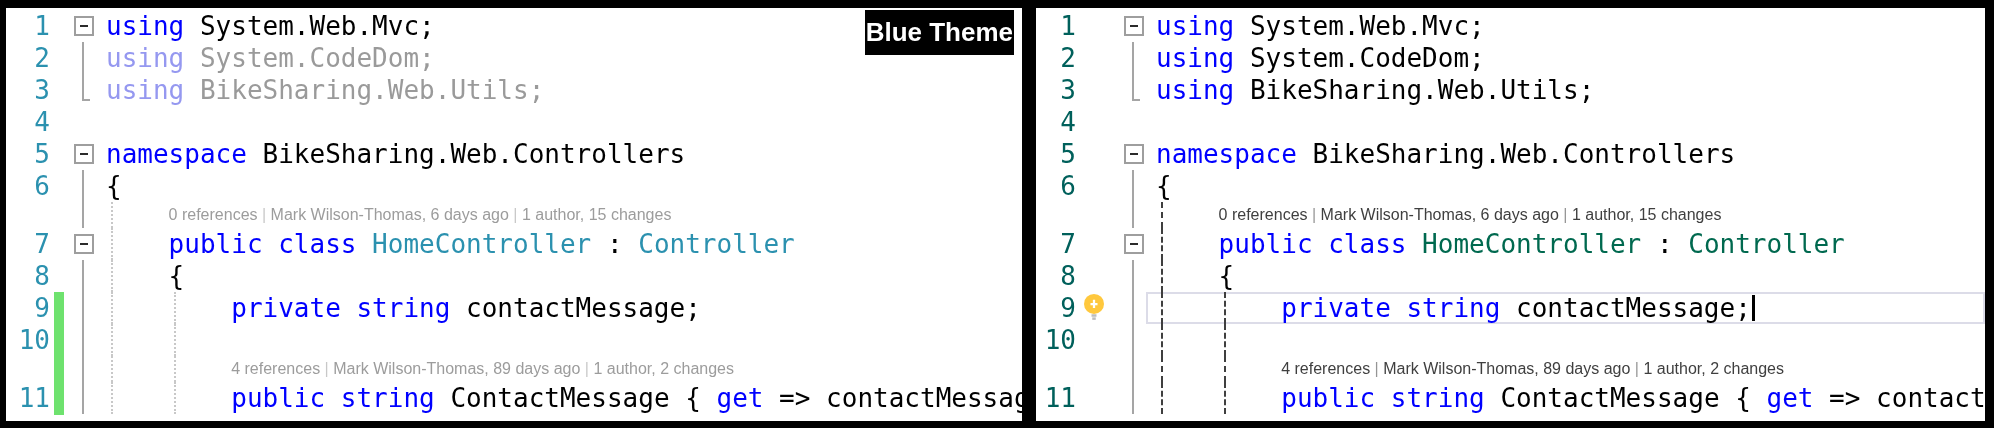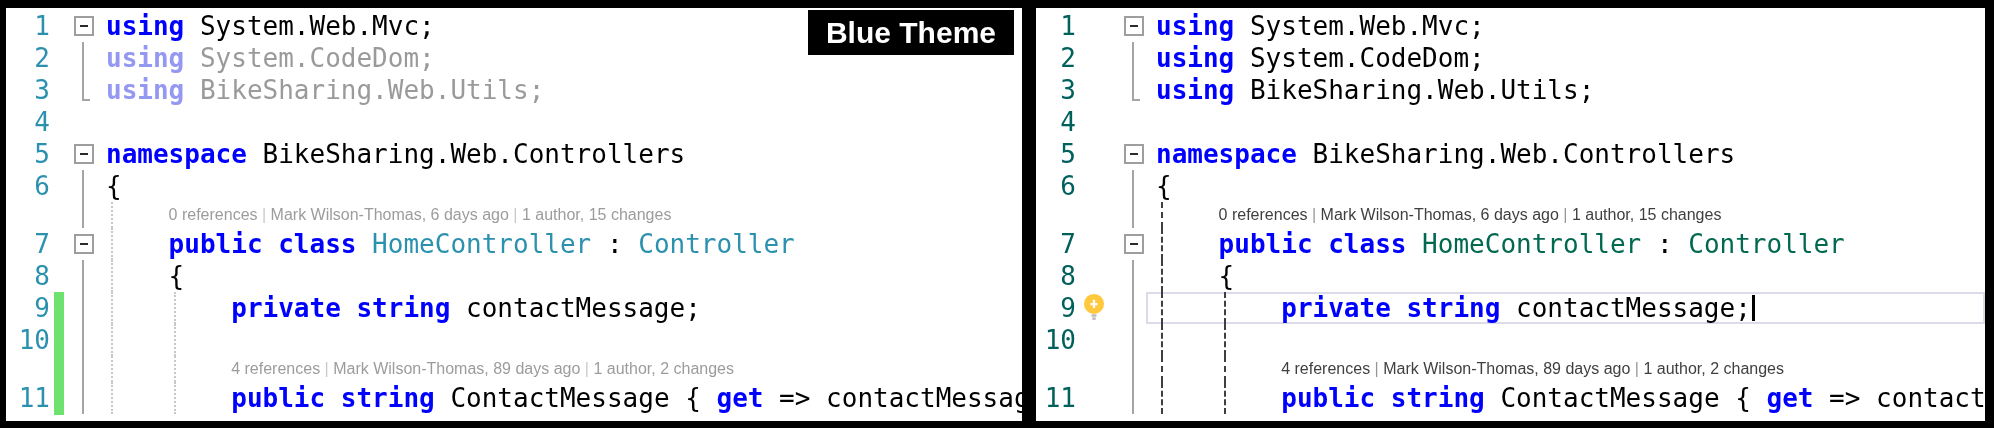--- a/index.html
+++ b/index.html
@@ -4,21 +4,21 @@
 <style>
   html,body{margin:0;padding:0;background:#000;}
   .frame{position:relative;width:1994px;height:428px;background:var(--frame,#000);overflow:hidden;
          font-family:"DejaVu Sans Mono",monospace;}
   .panel{position:absolute;top:8px;height:413px;background:#fff;overflow:hidden;}
   .p-left{left:6px;width:1016px;}
   .p-right{left:1036px;width:949px;}
   .divider{position:absolute;left:1022px;top:0;width:14px;height:428px;background:#000;}
 
   .badge{position:absolute;background:#000;color:#fff;font-family:"Liberation Sans",sans-serif;
-         font-weight:bold;font-size:30px;line-height:45px;padding:0 18px;z-index:5;white-space:nowrap;}
+         font-weight:bold;font-size:26px;line-height:45px;padding:0 1px;z-index:5;white-space:nowrap;}
   .p-left  .badge{top:2px;right:8px;}
   .p-right .badge{top:4px;right:4px;}
 
   .rows{position:absolute;left:0;top:2px;right:0;bottom:0;display:flex;flex-direction:column;}
   .row{display:flex;align-items:stretch;flex:0 0 auto;}
   .row.code{height:32px;line-height:32px;font-size:26px;}
   .row.lens{height:26px;line-height:26px;font-family:"Liberation Sans",sans-serif;font-size:16px;}
 
   .num{flex:0 0 44px;text-align:right;user-select:none;}
   .p-right .num{flex:0 0 40px;}
@@ -39,21 +39,21 @@
               background:#fff;border:2px solid var(--fold-box);display:flex;align-items:center;justify-content:center;cursor:pointer;}
   .fold .fbox i{display:block;width:8px;height:0;border-top:2px solid #2b2b2b;}
 
   .content{flex:1 1 auto;position:relative;white-space:pre;overflow:hidden;padding-left:10px;}
   .content.current{box-shadow:inset 0 2px 0 var(--current-line-border), inset 0 -2px 0 var(--current-line-border),
                    inset 2px 0 0 var(--current-line-border), inset -2px 0 0 var(--current-line-border);}
   .guide{position:absolute;top:0;bottom:0;width:0;}
   .p-left  .guide{border-left:2px dotted var(--guide-left);}
   .p-right .guide{border-left:2px dashed var(--guide-right);}
 
-  .tk-kw{color:var(--keyword);font-weight:bold;}
+  .tk-kw{color:var(--keyword);}
   .tk-pl{color:var(--plain);}
   .p-left  .tk-ty{color:var(--type-left);}
   .p-right .tk-ty{color:var(--type-right);}
   .p-left .row.dim .tk-kw{color:var(--dim-keyword);}
   .p-left .row.dim .tk-pl{color:var(--dim-plain);}
 
   .p-left  .lens-text{color:var(--lens-left);}
   .p-right .lens-text{color:var(--lens-right);}
   .lens-sep{opacity:.55;}
 

